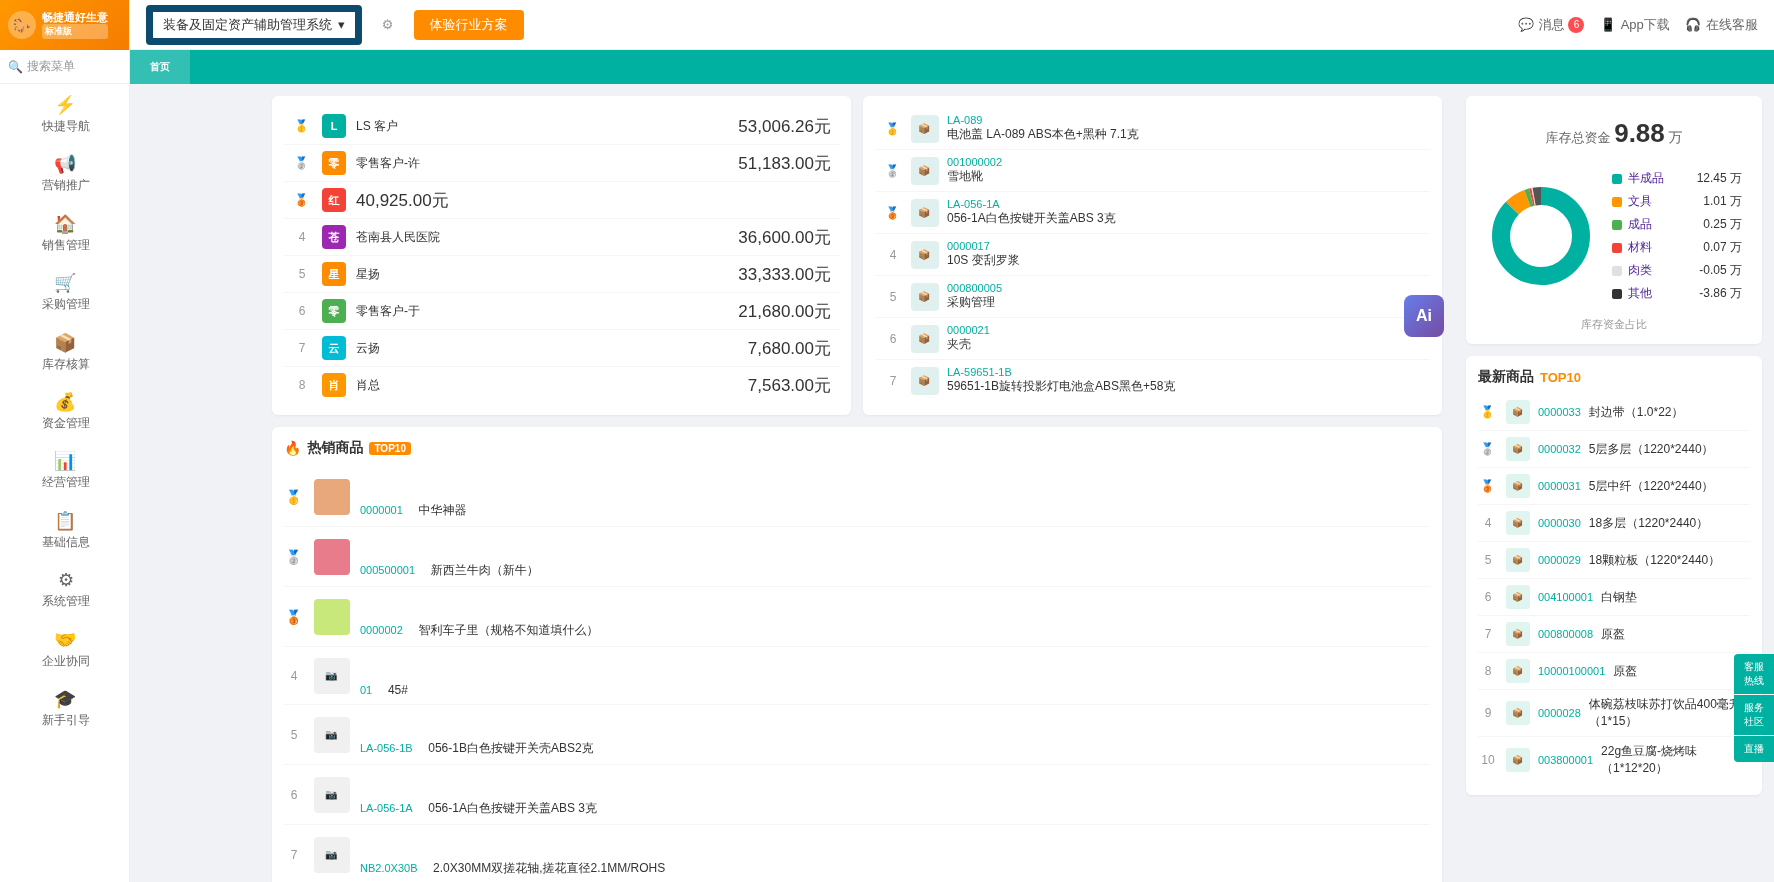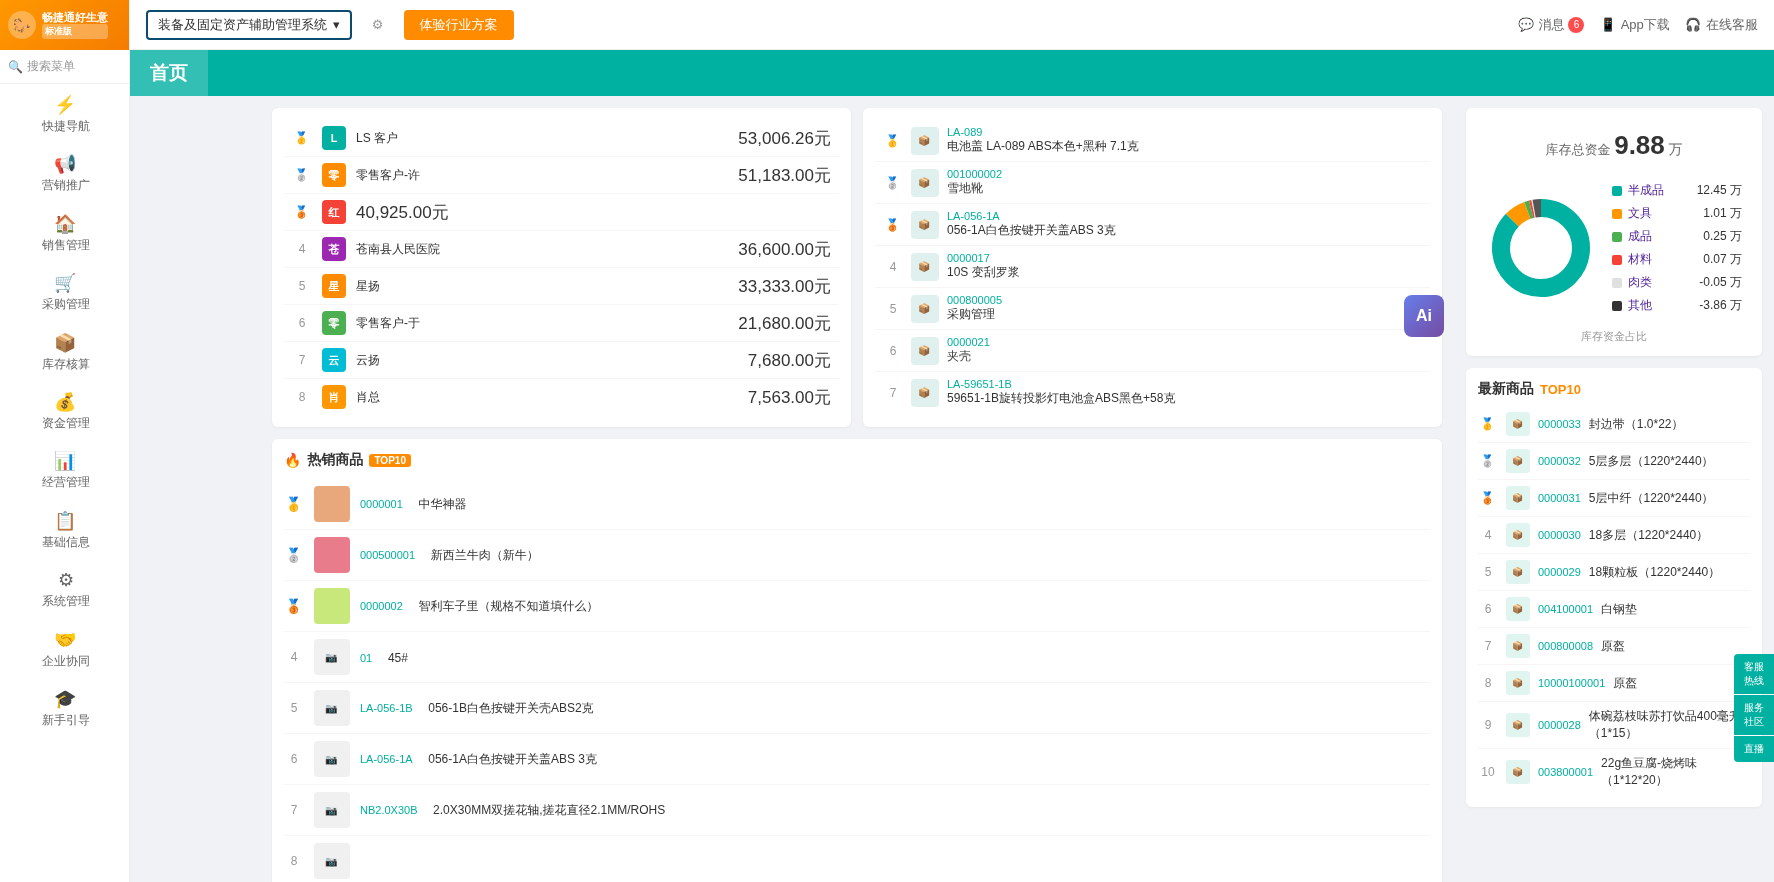--- a/index.html
+++ b/index.html
@@ -77,21 +77,21 @@
       display: flex;
       align-items: center;
       padding: 0 16px;
       gap: 12px;
       border-bottom: 1px solid #eee;
       flex-shrink: 0;
     }
     .topbar-selector {
       display: flex; align-items: center; gap: 6px;
       font-size: 13px; color: #333; cursor: pointer;
-      border: 2px solid #0c4a6e; border-radius: 4px; padding: 4px 10px;
+      border: 7px solid #0c4a6e; border-radius: 4px; padding: 4px 10px;
     }
     .topbar-gear {
       width: 28px; height: 28px; display: flex; align-items: center; justify-content: center;
       cursor: pointer; color: #999;
     }
     .topbar-trial-btn {
       background: #ff8c00; color: #fff; border: none; border-radius: 4px;
       padding: 6px 16px; font-size: 13px; cursor: pointer;
     }
     .topbar-right {
@@ -106,21 +106,21 @@
     
     .nav-tabs {
       background: #00b0a0;
       padding: 0;
       display: flex;
       flex-shrink: 0;
     }
     .nav-tab {
       padding: 10px 20px;
       color: #fff;
-      font-size: 19px;
+      font-size: 10px;
       cursor: pointer;
       font-weight: bold;
       text-align: right;
     }
     .nav-tab.active { background: rgba(255,255,255,0.2); }
 
     
     .content {
       flex: 1;
       display: flex;
@@ -219,21 +219,21 @@
     }
     .hot-product-item:last-child { border-bottom: none; }
     .hot-rank { width: 20px; text-align: center; font-size: 12px; color: #999; }
     .hot-rank.top1 { color: #ff8c00; font-size: 14px; }
     .hot-rank.top2 { color: #aaa; font-size: 14px; }
     .hot-rank.top3 { color: #cd7f32; font-size: 14px; }
     .hot-thumb {
       width: 36px; height: 36px; border-radius: 4px; background: #f0f0f0;
       overflow: hidden; flex-shrink: 0; display: flex; align-items: center; justify-content: center; font-size: 10px; color: #bbb;
     }
-    .hot-info { flex: 1; }
+    .hot-info { flex: 1; margin-top: 28px; }
     .hot-code { font-size: 11px; color: #00b0a0; }
     .hot-name { font-size: 12px; color: #333; }
 
     
     .inv-total {
       text-align: center;
       padding: 10px 0;
       font-size: 13px; color: #666;
     }
     .inv-total .inv-amount {

